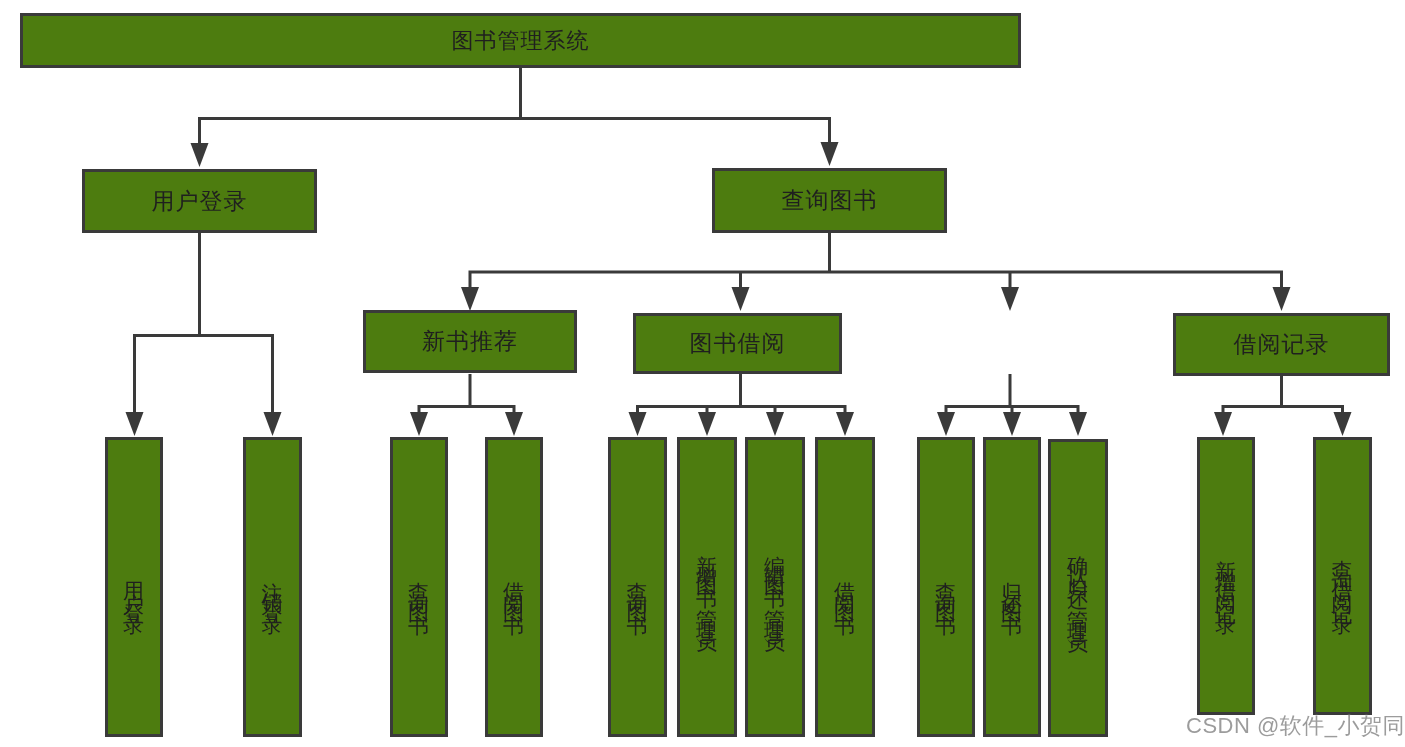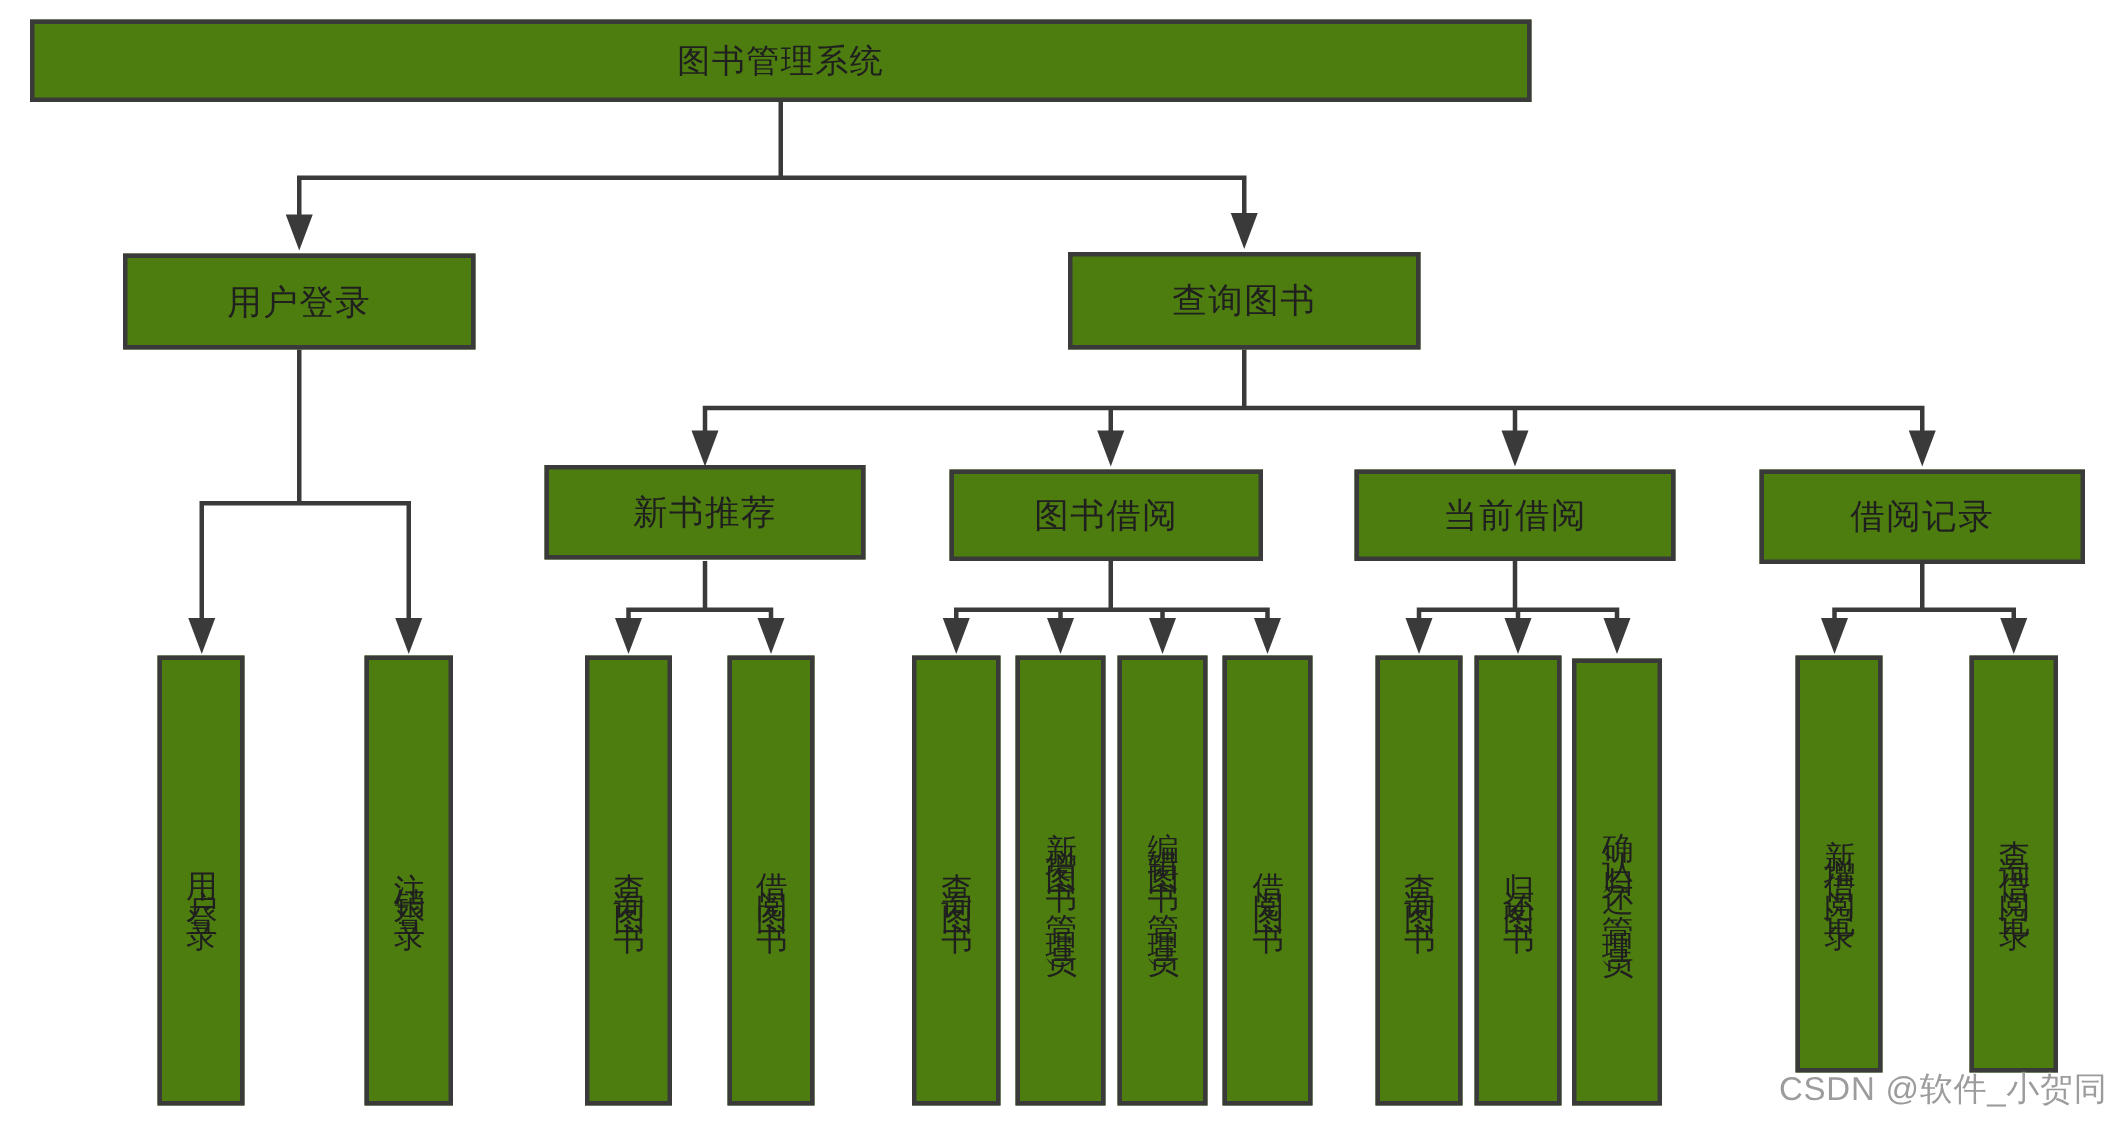--- a/index.html
+++ b/index.html
@@ -116,23 +116,20 @@
   <div class="node h" style="left:712px; top:168px; width:235px; height:65px;">
     <span>查询图书</span>
   </div>
 
   <div class="node h" style="left:363px; top:310px; width:214px; height:63px;">
     <span>新书推荐</span>
   </div>
   <div class="node h" style="left:633px; top:313px; width:209px; height:61px;">
     <span>图书借阅</span>
   </div>
-  <div class="node h" style="left:903px; top:313px; width:214px; height:61px;">
-    <span>当前借阅</span>
-  </div>
   <div class="node h" style="left:1173px; top:313px; width:217px; height:63px;">
     <span>借阅记录</span>
   </div>
 
   <div class="node v" style="left:105px; top:437px; width:58px; height:300px;">
     <span>用户登录</span>
   </div>
   <div class="node v" style="left:243px; top:437px; width:59px; height:300px;">
     <span>注销登录</span>
   </div>

